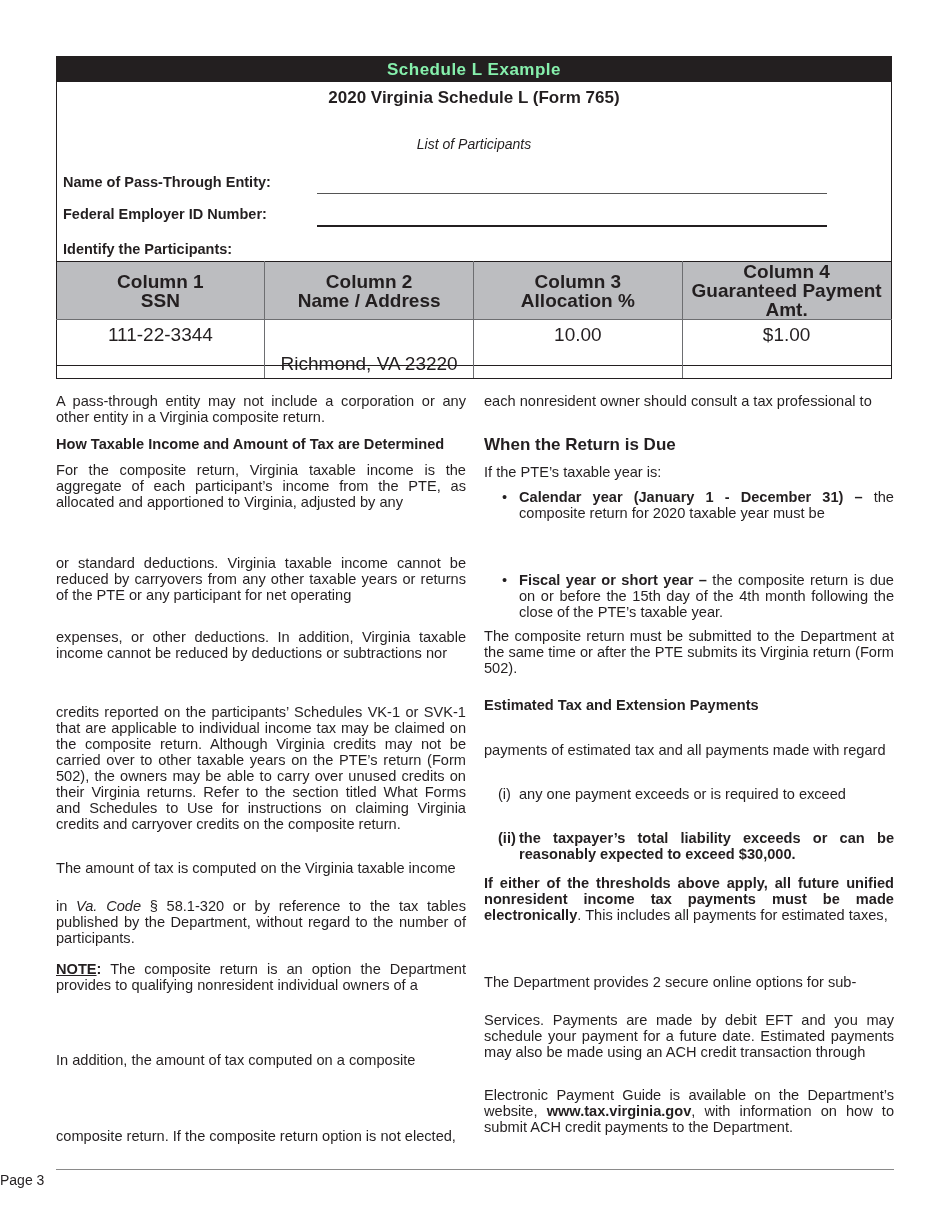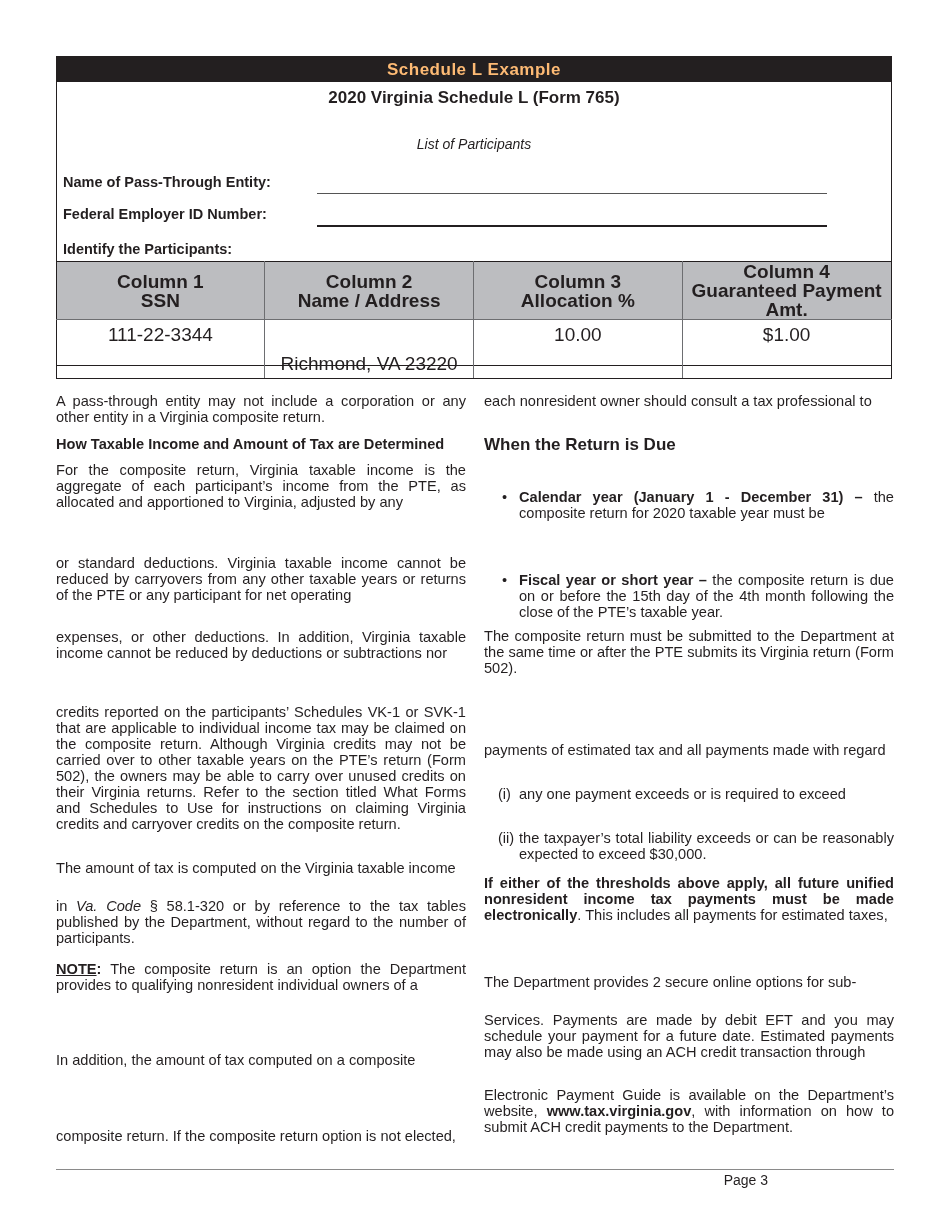--- a/index.html
+++ b/index.html
@@ -5,21 +5,21 @@
   html, body { margin: 0; padding: 0; background: #ffffff; }
   body {
     width: 950px; height: 1230px; position: relative; overflow: hidden;
     font-family: "Liberation Sans", sans-serif; color: #231f20;
   }
   .schedule-box {
     position: absolute; left: 56px; top: 56px; width: 836px; height: 310px;
     border: 1.5px solid #231f20; box-sizing: border-box;
   }
   .schedule-header {
-    background: #231f20; color: #fdba74; text-align: center;
+    background: #231f20; color: #86efac; text-align: center;
     font-weight: bold; font-size: 17px; letter-spacing: 0.5px; height: 25px; line-height: 26px;
   }
   .schedule-title {
     text-align: center; font-weight: bold; font-size: 17px; margin-top: 6px;
   }
   .schedule-subtitle {
     text-align: center; font-style: italic; font-size: 14px; margin-top: 28px;
   }
   .field-row {
     position: absolute; left: 6px; font-weight: bold; font-size: 14.5px;
@@ -51,21 +51,21 @@
     position: absolute; width: 410px; font-size: 14.6px; line-height: 16px; text-align: justify;
   }
   .col p { margin: 0; position: absolute; left: 0; right: 0; }
   .col .h { font-weight: bold; }
   .col .h2 { font-weight: bold; font-size: 17px; }
   .bullet { position: absolute; left: 0; right: 0; padding-left: 35px; }
   .bullet .dot { position: absolute; left: 18px; top: 0; }
   .enum { position: absolute; left: 0; right: 0; padding-left: 35px; }
   .enum .num { position: absolute; left: 14px; top: 0; }
   .footer-rule { position: absolute; left: 56px; top: 1169px; width: 838px; border-top: 1.5px solid #8a8a8a; }
-  .page-num { position: absolute; left: 0; width: 768px; top: 1172px; text-align: right; font-size: 14px; }
+  .page-num { position: absolute; left: 0; width: 768px; top: 1172px; text-align: left; font-size: 14px; }
   u { text-decoration: underline; }
 </style>
 </head>
 <body>
 
 <div class="schedule-box">
   <div class="schedule-header">Schedule L Example</div>
   <div class="schedule-title">2020 Virginia Schedule L (Form 765)</div>
   <div class="schedule-subtitle">List of Participants</div>
 
@@ -116,35 +116,37 @@
   <p style="top:467px;">The amount of tax is computed on the Virginia taxable income</p>
   <p style="top:505px;"><span>in </span><i>Va. Code</i><span> § 58.1-320 or by reference to the tax tables published by the Department, without regard to the number of participants.</span></p>
   <p style="top:568px;"><b><u>NOTE</u><span>:</span></b><span> The composite return is an option the Department provides to qualifying nonresident individual owners of a</span></p>
   <p style="top:735px;">composite return. If the composite return option is not elected,</p>
   <p style="top:659px;">In addition, the amount of tax computed on a composite</p>
 </div>
 
 <div class="col" style="left:484px; top:393px; height:760px;">
   <p style="top:0;">each nonresident owner should consult a tax professional to</p>
   <p class="h2" style="top:44px;">When the Return is Due</p>
+  <p style="top:71px;">If the PTE’s taxable year is:</p>
   <div class="bullet" style="top:96px;">
     <span class="dot">•</span>
     <b>Calendar year (January 1 - December 31) –</b><span> the composite return for 2020 taxable year must be</span>
   </div>
   <div class="bullet" style="top:179px;">
     <span class="dot">•</span>
     <b>Fiscal year or short year –</b><span> the composite return is due on or before the 15th day of the 4th month following the close of the PTE’s taxable year.</span>
   </div>
   <p style="top:235px;">The composite return must be submitted to the Department at the same time or after the PTE submits its Virginia return (Form 502).</p>
+  <p class="h" style="top:304px;">Estimated Tax and Extension Payments</p>
   <p style="top:349px;">payments of estimated tax and all payments made with regard</p>
   <div class="enum" style="top:393px;">
     <span class="num">(i)</span>
     <span>any one payment exceeds or is required to exceed</span>
   </div>
-  <div class="enum" style="top:437px;">
+  <div class="enum" style="top:437px;font-weight:bold;">
     <span class="num">(ii)</span>
     <span>the taxpayer’s total liability exceeds or can be reasonably expected to exceed $30,000.</span>
   </div>
   <p style="top:482px;"><b>If either of the thresholds above apply, all future unified nonresident income tax payments must be made electronically</b><span>. This includes all payments for estimated taxes,</span></p>
   <p style="top:581px;">The Department provides 2 secure online options for sub-</p>
   <p style="top:619px;">Services. Payments are made by debit EFT and you may schedule your payment for a future date. Estimated payments may also be made using an ACH credit transaction through</p>
   <p style="top:694px;"><span>Electronic Payment Guide is available on the Department’s website, </span><b>www.tax.virginia.gov</b><span>, with information on how to submit ACH credit payments to the Department.</span></p>
 </div>
 
 <div class="footer-rule"></div>

